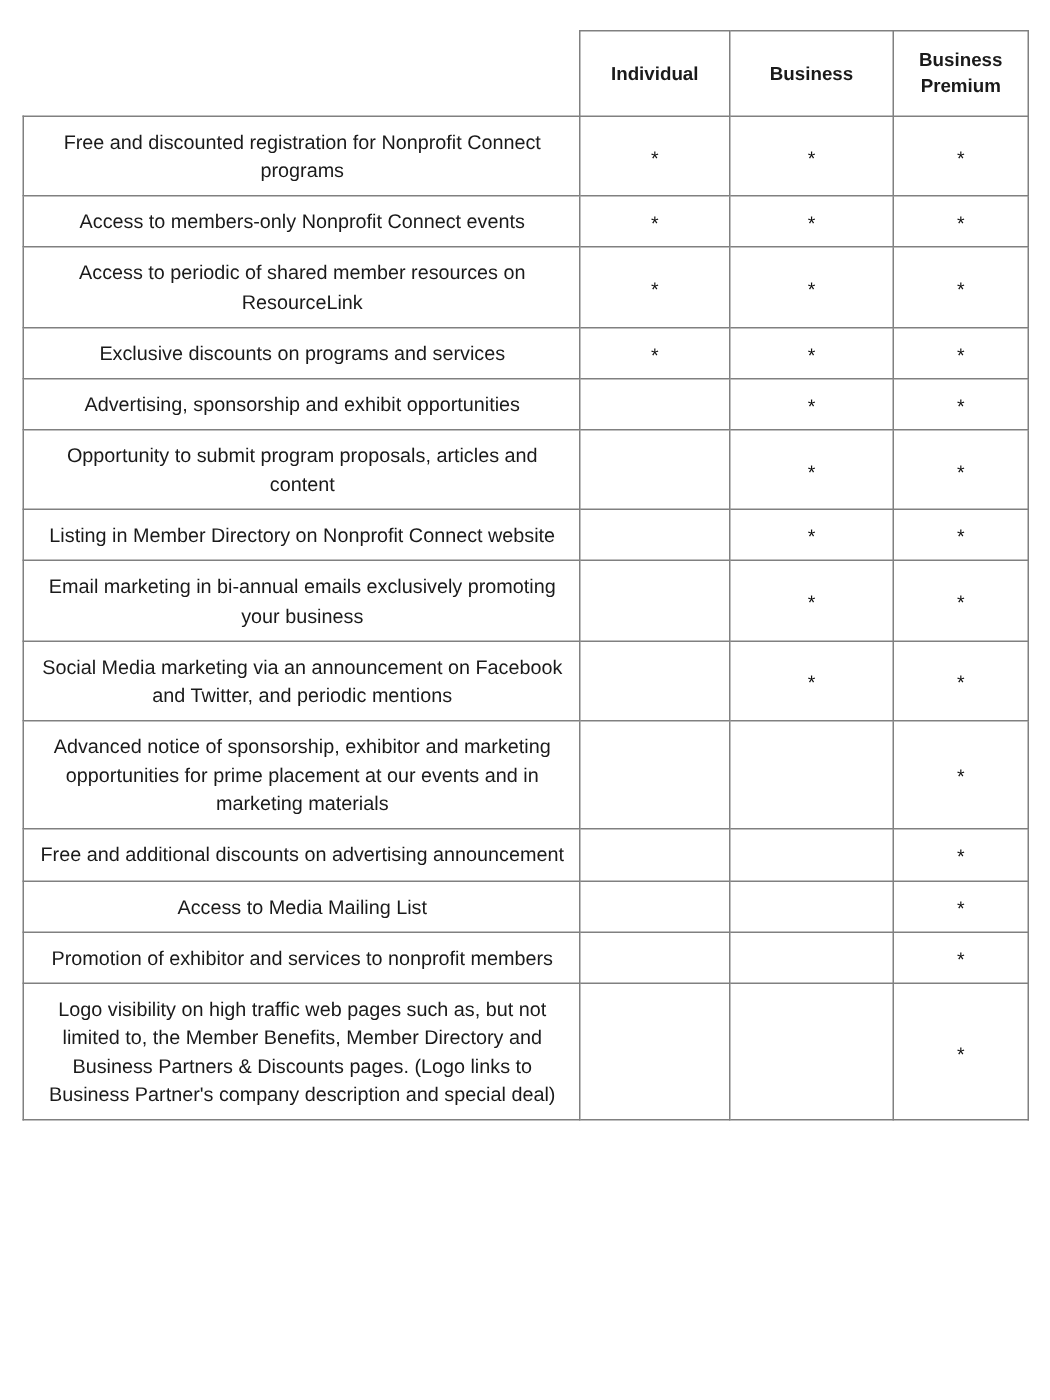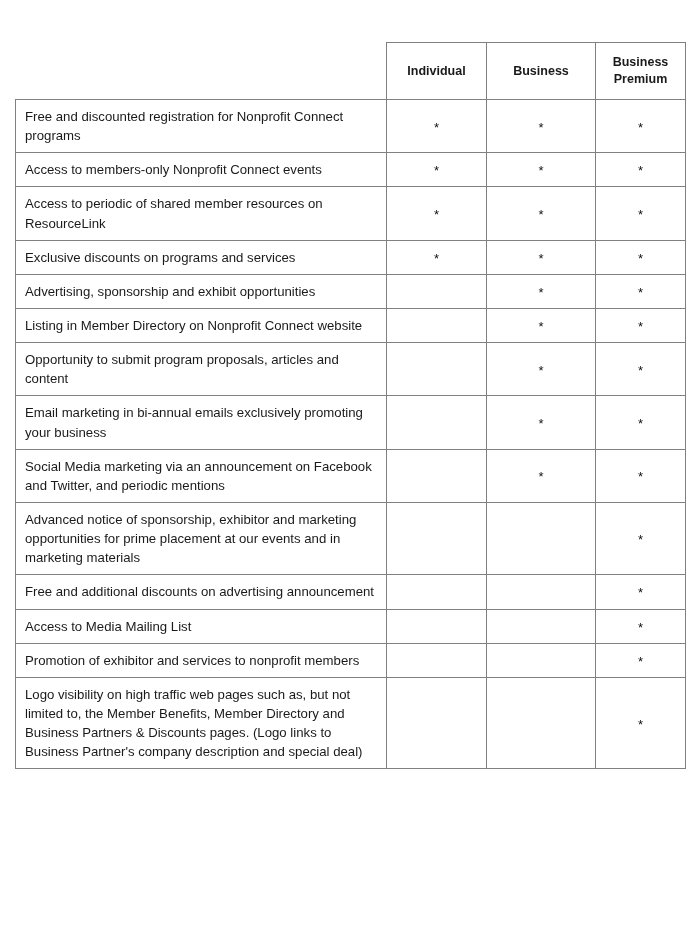--- a/index.html
+++ b/index.html
@@ -13,21 +13,21 @@
     font-family: "Liberation Sans", sans-serif;
     color: #1a1a1a;
     overflow: hidden;
   }
 
   #benefits-table {
     border-collapse: collapse;
     table-layout: fixed;
     position: absolute;
     left: 15px;
-    top: 42px;
+    top: 20px;
     width: 670px;
   }
 
   #benefits-table col.c-benefit { width: 371px; }
   #benefits-table col.c-individual { width: 100px; }
   #benefits-table col.c-business { width: 109px; }
   #benefits-table col.c-premium { width: 90px; }
 
   
   .corner-cell {
@@ -41,21 +41,21 @@
     vertical-align: middle;
     font-weight: bold;
     font-size: 12.5px;
     line-height: 1.35;
     height: 52px;
     padding: 2px 4px;
   }
 
   .benefit-cell {
     border: 1px solid #808080;
-    text-align: left;
+    text-align: center;
     vertical-align: middle;
     font-size: 13.2px;
     line-height: 1.45;
     padding: 7px 8px 7px 9px;
   }
 
   .mark-cell {
     border: 1px solid #808080;
     text-align: center;
     vertical-align: middle;
@@ -117,27 +117,27 @@
         <td class="mark-cell"><span class="star">*</span></td>
         <td class="mark-cell"><span class="star">*</span></td>
       </tr>
       <tr>
         <td class="benefit-cell">Advertising, sponsorship and exhibit opportunities</td>
         <td class="mark-cell"><span class="star"></span></td>
         <td class="mark-cell"><span class="star">*</span></td>
         <td class="mark-cell"><span class="star">*</span></td>
       </tr>
       <tr>
-        <td class="benefit-cell">Listing in Member Directory on Nonprofit Connect website</td>
+        <td class="benefit-cell">Opportunity to submit program proposals, articles and content</td>
         <td class="mark-cell"><span class="star"></span></td>
         <td class="mark-cell"><span class="star">*</span></td>
         <td class="mark-cell"><span class="star">*</span></td>
       </tr>
       <tr>
-        <td class="benefit-cell">Opportunity to submit program proposals, articles and content</td>
+        <td class="benefit-cell">Listing in Member Directory on Nonprofit Connect website</td>
         <td class="mark-cell"><span class="star"></span></td>
         <td class="mark-cell"><span class="star">*</span></td>
         <td class="mark-cell"><span class="star">*</span></td>
       </tr>
       <tr>
         <td class="benefit-cell">Email marketing in bi-annual emails exclusively promoting your business</td>
         <td class="mark-cell"><span class="star"></span></td>
         <td class="mark-cell"><span class="star">*</span></td>
         <td class="mark-cell"><span class="star">*</span></td>
       </tr>

